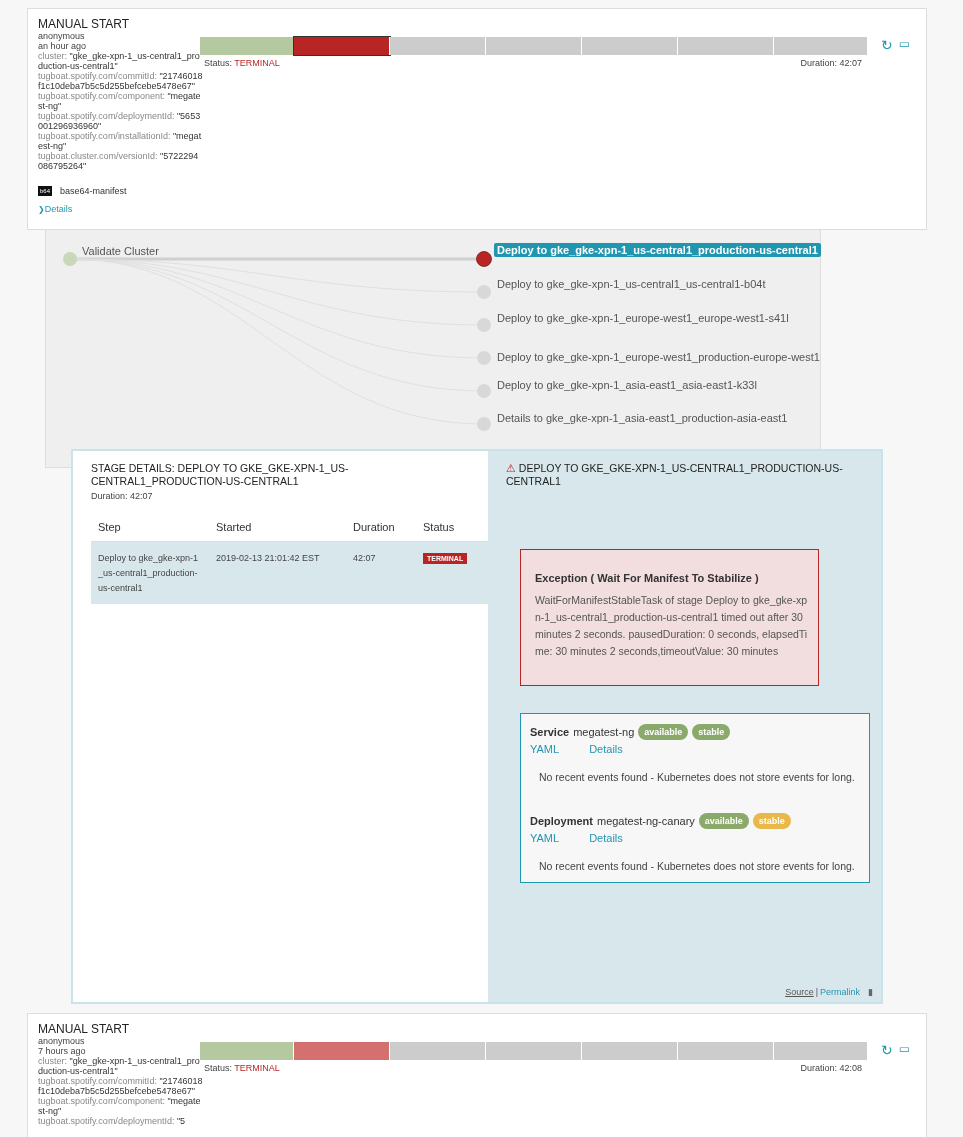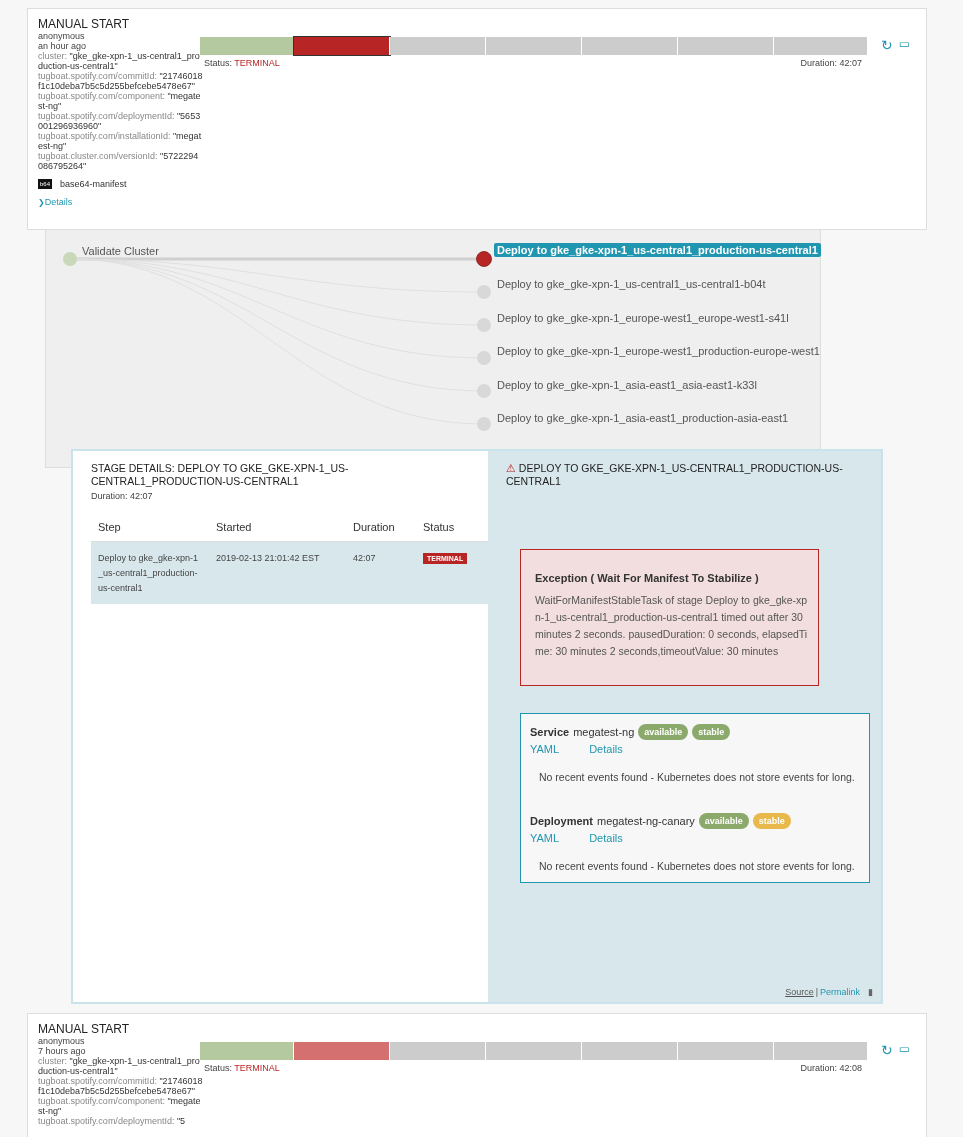--- a/index.html
+++ b/index.html
@@ -15,21 +15,21 @@
     position: absolute; left: 27px; width: 900px;
     background: #fff; border: 1px solid #ddd;
   }
   .exec-card.top { top: 8px; height: 222px; }
   .exec-card.bottom { top: 1013px; height: 140px; }
   .exec-info { position: absolute; left: 10px; top: 8px; width: 165px; font-size: 9px; line-height: 10px; }
   .exec-title { font-size: 12px; line-height: 14px; color: #222; font-weight: normal; letter-spacing: 0; }
   .exec-meta { color: #444; }
   .tag-line { word-break: break-all; color: #333; }
   .tag-key { color: #888; }
-  .manifest-row { display: flex; align-items: center; gap: 8px; margin-top: 8px; }
+  .manifest-row { display: flex; align-items: center; gap: 8px; margin-top: 15px; }
   .b64-icon { background: #111; color: #fff; font-size: 6px; padding: 1px 2px; line-height: 8px; }
   .details-link { color: #2196b0; margin-top: 8px; display: inline-block; cursor: pointer; }
   .details-link .chev { font-size: 8px; }
 
   .bar { position: absolute; left: 172px; top: 28px; width: 668px; height: 18px; display: flex; }
   .seg { height: 18px; border-right: 1px solid #fff; }
   .status-line { position: absolute; left: 176px; top: 49px; font-size: 9px; color: #444; }
   .status-val { color: #b82525; }
   .duration-line { position: absolute; right: 64px; top: 49px; font-size: 9px; color: #444; }
   .actions { position: absolute; right: 16px; top: 28px; display: flex; gap: 6px; color: #2196b0; font-size: 14px; }
@@ -136,23 +136,23 @@
     <circle cx="438" cy="62" r="7" fill="#d8d8d8"></circle>
     <circle cx="438" cy="95" r="7" fill="#d8d8d8"></circle>
     <circle cx="438" cy="128" r="7" fill="#d8d8d8"></circle>
     <circle cx="438" cy="161" r="7" fill="#d8d8d8"></circle>
     <circle cx="438" cy="194" r="7" fill="#d8d8d8"></circle>
   </svg>
   <div class="node-label" style="left:36px;top:15px">Validate Cluster</div>
   <div class="node-label active" style="left:448px;top:13px">Deploy to gke_gke-xpn-1_us-central1_production-us-central1</div>
   <div class="node-label" style="left:451px;top:48px">Deploy to gke_gke-xpn-1_us-central1_us-central1-b04t</div>
   <div class="node-label" style="left:451px;top:82px">Deploy to gke_gke-xpn-1_europe-west1_europe-west1-s41l</div>
-  <div class="node-label" style="left:451px;top:115px">Deploy to gke_gke-xpn-1_europe-west1_production-europe-west1</div>
+  <div class="node-label" style="left:451px;top:121px">Deploy to gke_gke-xpn-1_europe-west1_production-europe-west1</div>
   <div class="node-label" style="left:451px;top:149px">Deploy to gke_gke-xpn-1_asia-east1_asia-east1-k33l</div>
-  <div class="node-label" style="left:451px;top:182px">Deploy to gke_gke-xpn-1_asia-east1_production-asia-east1</div>
+  <div class="node-label" style="left:451px;top:182px">Details to gke_gke-xpn-1_asia-east1_production-asia-east1</div>
 </div>
 
 <div class="details-panel">
   <div class="left-pane">
     <div class="stage-title">STAGE DETAILS: DEPLOY TO GKE_GKE-XPN-1_US-CENTRAL1_PRODUCTION-US-CENTRAL1</div>
     <div class="stage-duration">Duration: 42:07</div>
     <table class="step-table">
       <thead>
         <tr>
           <th style="width:118px">Step</th>

